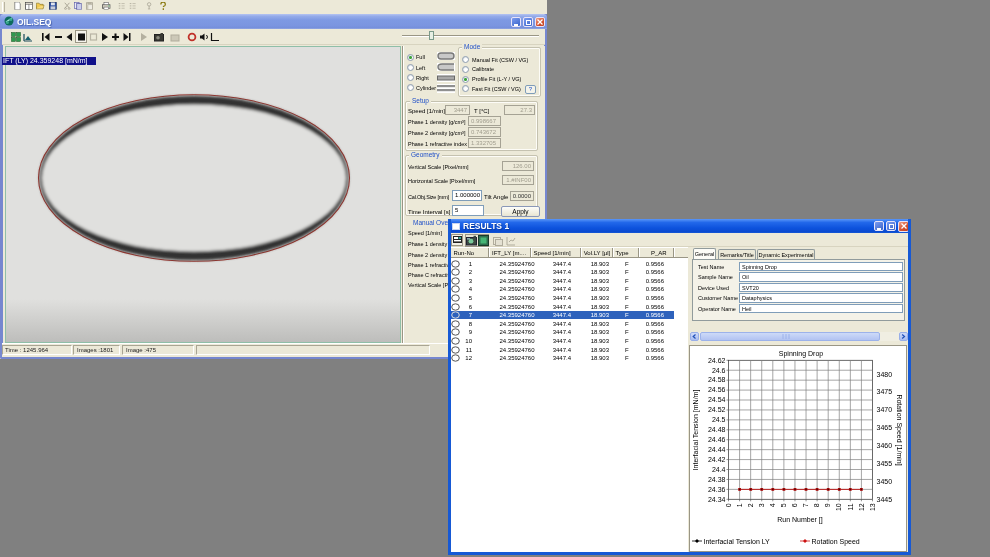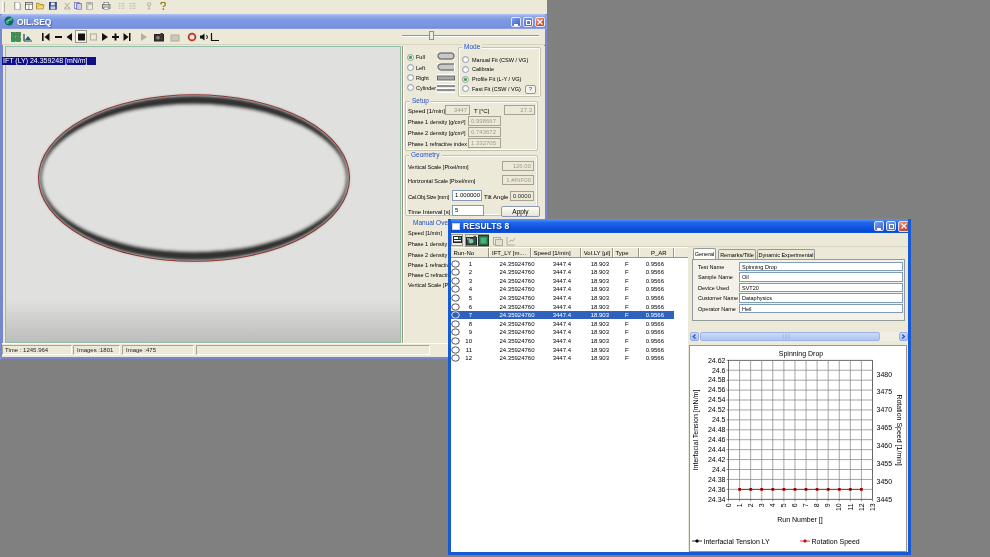--- a/index.html
+++ b/index.html
@@ -254,21 +254,21 @@
 <div class="t55 abs" style="left:408px;top:227px;">Phase 1 density</div>
 <div class="t55 abs" style="left:408px;top:238px;">Phase 2 density</div>
 <div class="t55 abs" style="left:408px;top:248px;">Phase 1 refractive</div>
 <div class="t55 abs" style="left:408px;top:258px;">Phase C refractive</div>
 <div class="t55 abs" style="left:408px;top:268px;">Vertical Scale [Pix</div>
 </div>
 <div class="abs" style="left:448px;top:219px;width:463px;height:336px;background:#ECE9D8;z-index:20;">
 <div class="abs" style="left:0;top:0;width:463px;height:336px;border:3px solid #1659d5;border-top:none;z-index:9;pointer-events:none;"></div>
 <div class="abs" style="left:0;top:0;width:463px;height:14px;border-radius:4px 4px 0 0;background:linear-gradient(180deg,#5a96f8 0%,#2268ea 25%,#0d52dd 65%,#0a4ad0 90%,#1659d5 100%);"></div>
 <div class="abs" style="left:4px;top:3.5px;width:7.5px;height:7.5px;background:#fff;border:1px solid #c8d4f0;"></div>
-<div class="abs" style="left:15px;top:2px;color:#fff;font-size:8.5px;font-weight:bold;text-shadow:1px 1px 1px #0a3a9a;">RESULTS 8</div>
+<div class="abs" style="left:15px;top:2px;color:#fff;font-size:8.5px;font-weight:bold;text-shadow:1px 1px 1px #0a3a9a;">RESULTS 1</div>
 <div class="abs" style="left:426px;top:2px;width:10px;height:10px;border-radius:2px;background:linear-gradient(145deg,#7b9cf0,#3b63c8);border:1px solid #e8e4f8;">
       <div class="abs" style="left:1.5px;top:6.2px;width:4px;height:1.6px;background:#fff;"></div>
     </div>
 <div class="abs" style="left:438px;top:2px;width:10px;height:10px;border-radius:2px;background:linear-gradient(145deg,#7b9cf0,#3b63c8);border:1px solid #e8e4f8;">
       <div class="abs" style="left:2px;top:2px;width:5px;height:5px;border:1px solid #fff;border-top-width:1.6px;"></div>
     </div>
 <div class="abs" style="left:450px;top:1.5px;width:11px;height:11px;border-radius:2px;background:linear-gradient(145deg,#f0a28a,#d4502e 60%,#c04426);border:1px solid #e8e4f8;"></div>
 <svg class="abs" style="left:452.5px;top:4px;" width="6" height="6" viewBox="0 0 6 6">
       <path d="M0.5 0.5 L5.5 5.5 M5.5 0.5 L0.5 5.5" stroke="#fff" stroke-width="1.3"></path>
     </svg>

